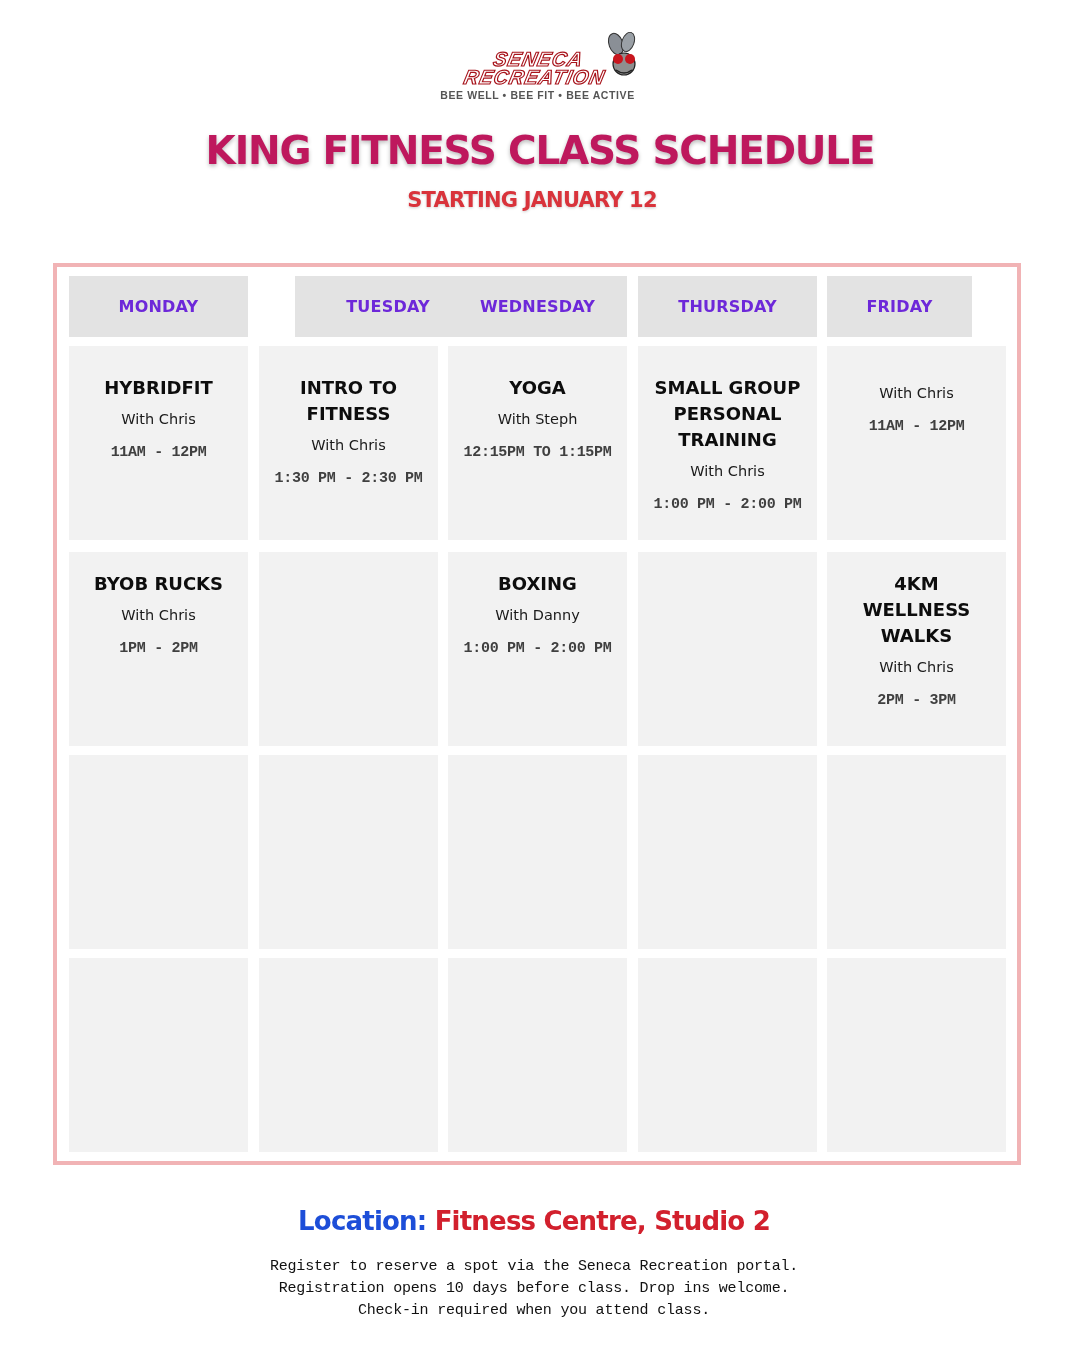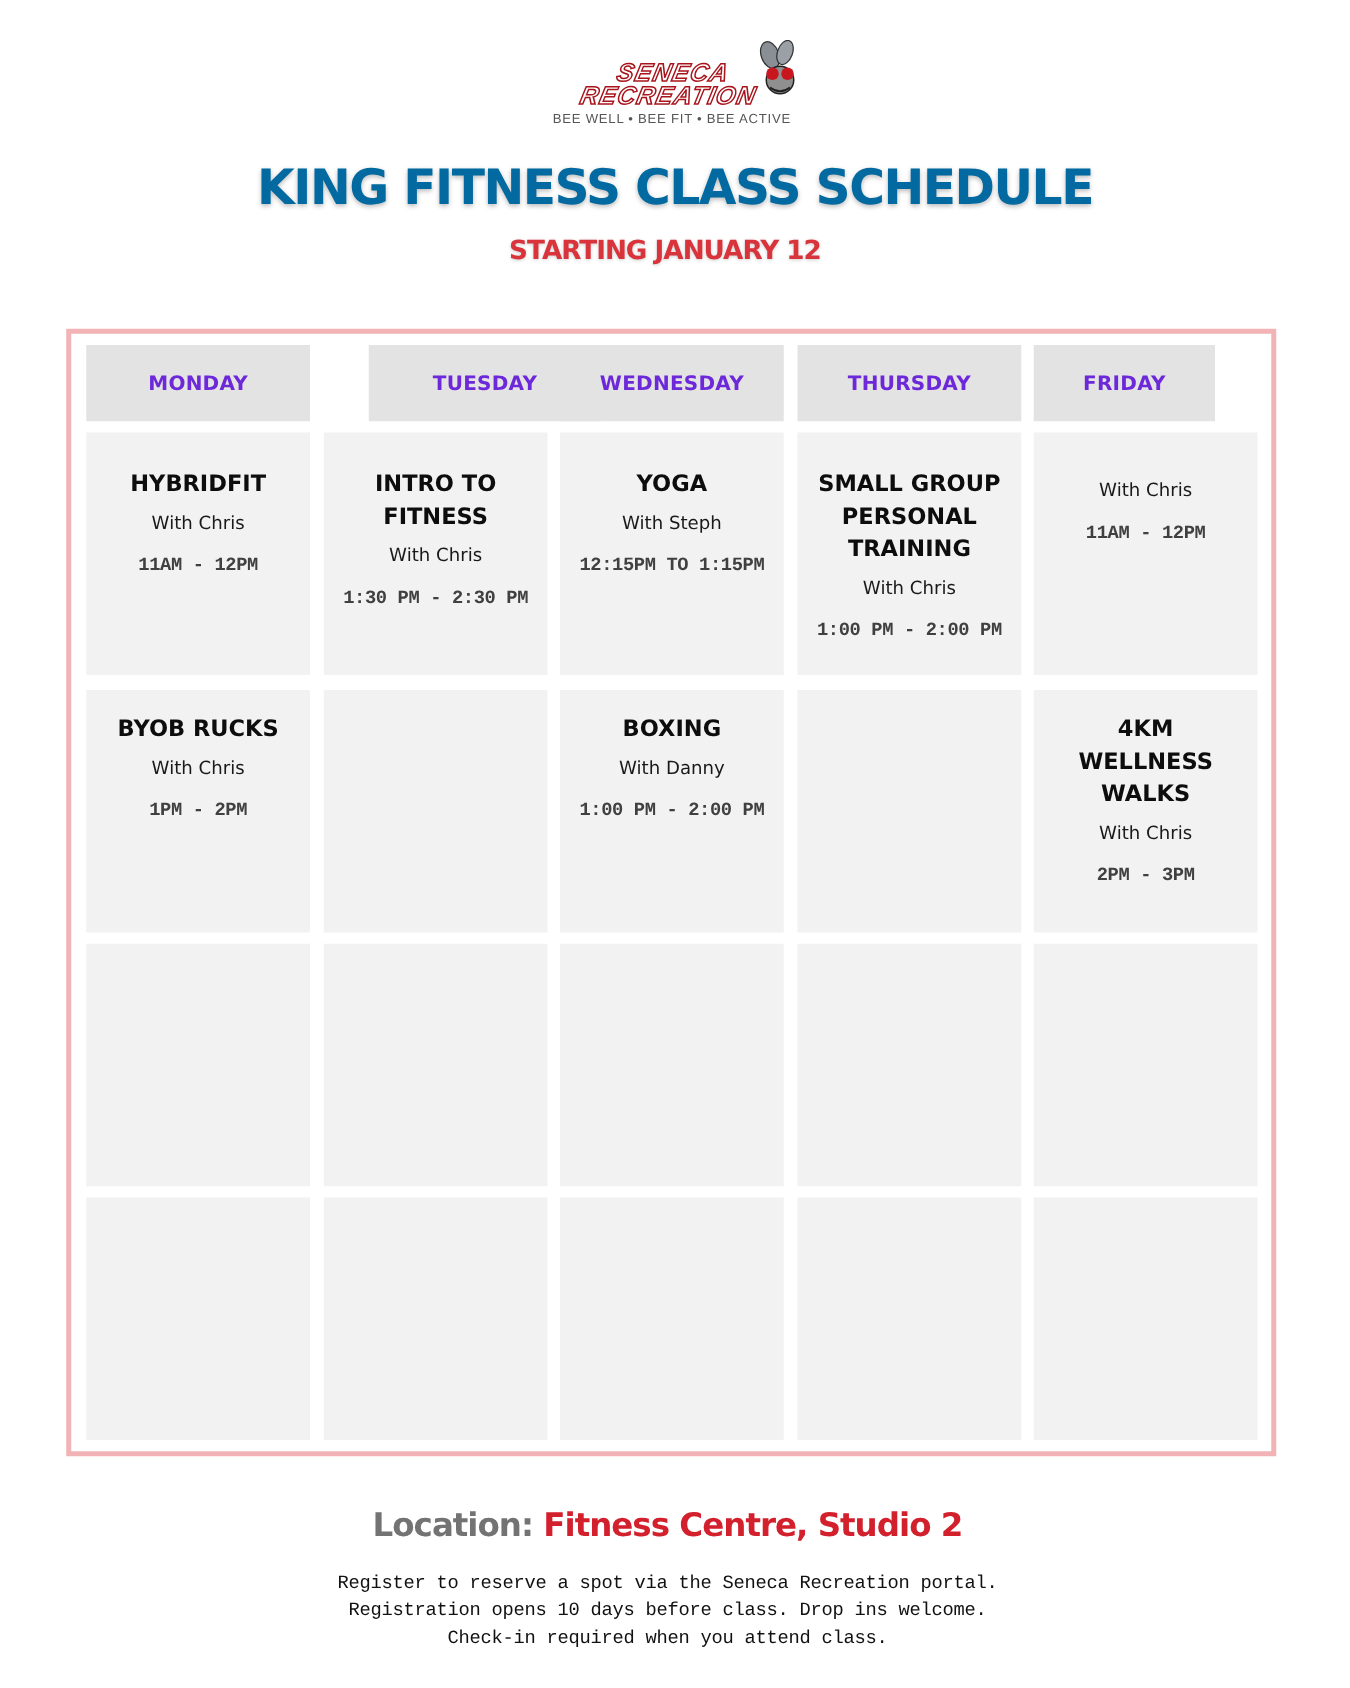--- a/index.html
+++ b/index.html
@@ -7,47 +7,47 @@
   body { position: relative; font-family: "DejaVu Sans", sans-serif; color: #111; }
 
   
   .logo { position: absolute; left: 430px; top: 32px; width: 215px; height: 70px; }
   .logo .wordmark { position: absolute; left: 4px; top: 18px; width: 205px; text-align: center;
     font-family: "Liberation Sans", sans-serif; font-weight: bold; font-style: italic;
     font-size: 20px; line-height: 18px; letter-spacing: 1px; color: #fff;
     -webkit-text-stroke: 1.2px #a8141c; transform: skewX(-12deg); }
   .logo .bee { position: absolute; left: 172px; top: 0; width: 44px; height: 48px; }
   .logo .tagline { position: absolute; left: 0; top: 57px; width: 215px; text-align: center;
-    font-family: "Liberation Sans", sans-serif; font-size: 10.5px; letter-spacing: 0.6px; color: #555; }
+    font-family: "Liberation Sans", sans-serif; font-size: 10.5px; letter-spacing: 0.6px; color: #555; font-weight: bold; }
 
   
   .title { position: absolute; left: 0; top: 128px; width: 1080px; text-align: center;
     font-family: "DejaVu Sans", sans-serif; font-weight: bold; font-size: 39px; letter-spacing: -1.2px;
-    color: #0369a1; text-shadow: 0 2px 4px rgba(0,0,0,0.28); }
+    color: #be185d; text-shadow: 0 2px 4px rgba(0,0,0,0.28); }
   .subtitle { position: absolute; left: 0; top: 188px; width: 1064px; text-align: center;
     font-family: "DejaVu Sans", sans-serif; font-weight: bold; font-size: 21px; letter-spacing: -0.8px;
     color: #d9333b; text-shadow: 0 1px 3px rgba(0,0,0,0.2); }
 
   
   .frame { position: absolute; left: 53px; top: 263px; width: 968px; height: 902px;
     border: 4px solid #f1b3b5; }
 
   .cell { position: absolute; background: #f2f2f2; text-align: center; }
   .hdr { position: absolute; background: #e3e3e3; display: flex; align-items: center; justify-content: center;
     font-family: "DejaVu Sans", sans-serif; font-weight: bold; font-size: 16px; color: #6d28d9; letter-spacing: 0.2px; }
 
   .cls-name { font-family: "DejaVu Sans", sans-serif; font-weight: bold; font-size: 18px; line-height: 26px;
     color: #0d0d0d; white-space: pre-line; }
   .cls-inst { font-family: "DejaVu Sans", sans-serif; font-size: 14.5px; color: #1a1a1a; margin-top: 10px; }
   .cls-time { font-family: Liberation Mono, monospace; font-weight: 600; font-size: 15px; color: #404040; margin-top: 17px; letter-spacing: -0.3px; }
 
   
   .location { position: absolute; left: 0; top: 1206px; width: 1068px; text-align: center;
     font-family: "DejaVu Sans", sans-serif; font-weight: bold; font-size: 26px; letter-spacing: -0.8px; }
-  .location .lbl { color: #737373; }
+  .location .lbl { color: #1d4ed8; }
   .location .val { color: #d2202d; text-align: right; }
   .note { position: absolute; left: 0; top: 1256px; width: 1068px; text-align: center;
     font-family: Liberation Mono, monospace; font-size: 15px; line-height: 22px; color: #111; letter-spacing: -0.2px; }
 </style>
 </head>
 <body>
 
 <div class="logo">
   <svg class="bee" viewBox="0 0 44 48">
     <ellipse cx="14" cy="12" rx="7" ry="11" fill="#8a8f96" stroke="#333" stroke-width="1" transform="rotate(-20 14 12)"></ellipse>

